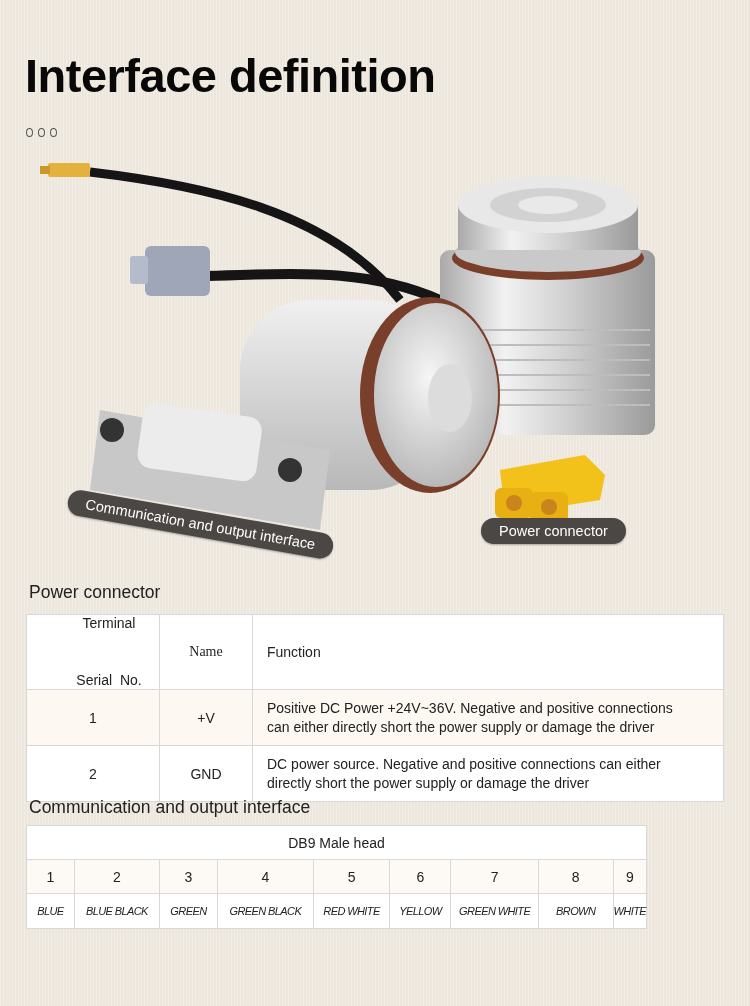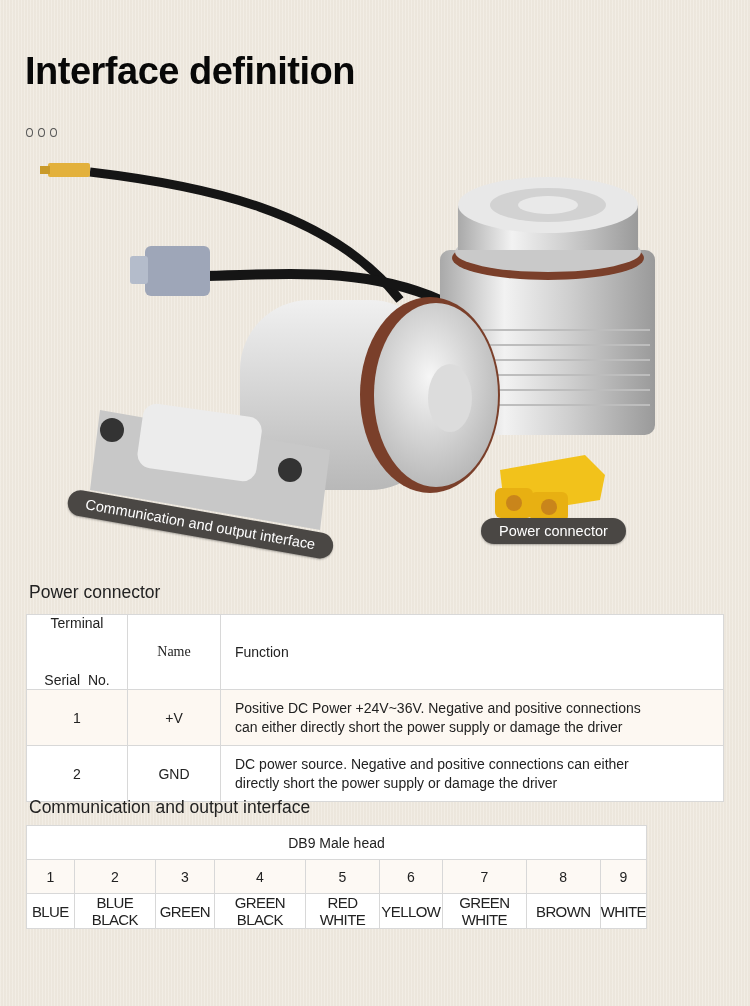--- a/index.html
+++ b/index.html
@@ -1,36 +1,36 @@
 <!DOCTYPE html>
 <html><head>
 <meta charset="utf-8">
 <style>
   html,body{margin:0;padding:0;}
   body{width:750px;height:1006px;overflow:hidden;position:relative;
     background:#efe9df;
     background-image:repeating-linear-gradient(90deg,rgba(255,255,255,0.18) 0 1px,rgba(0,0,0,0.012) 1px 3px);
     font-family:"Liberation Sans",sans-serif;color:#222;}
-  .title{position:absolute;left:25px;top:52px;font-size:38px;font-weight:bold;color:#080808;letter-spacing:-0.5px;line-height:1;font-family:"Liberation Sans",sans-serif;}
+  .title{position:absolute;left:25px;top:52px;font-size:47px;font-weight:bold;color:#080808;letter-spacing:-0.5px;line-height:1;font-family:"Liberation Sans",sans-serif;}
   .dots{position:absolute;left:26px;top:128px;display:flex;gap:5px;}
   .dots span{width:5px;height:7px;border:1px solid #555;border-radius:50%;display:block;}
   .hero{position:absolute;left:0;top:150px;width:750px;height:420px;}
   .label-pill{position:absolute;background:#4a4744;color:#fff;font-size:14.5px;border-radius:14px;padding:5px 18px;white-space:nowrap;box-shadow:0 1px 2px rgba(0,0,0,0.3);}
   .pill-comm{left:68px;top:488px;transform:rotate(10deg);transform-origin:left center;}
   .pill-power{left:481px;top:518px;padding:5px 18px;}
   .section-title{position:absolute;left:29px;font-size:17.5px;color:#222;}
   table{border-collapse:collapse;position:absolute;left:26px;background:#fff;}
   td{border:1px solid #d8d8d8;text-align:center;font-size:14px;color:#222;padding:0;}
   .pt{top:614px;width:698px;}
   .pt td.func{text-align:left;padding-left:14px;line-height:19px;}
   .pt tr.alt td{background:#fdf8f2;}
   .ct{top:825px;width:621px;}
   .ct tr.nums td{background:#fdf9f4;}
   .ct td{font-size:14px;}
-  .ct tr.colors td{font-size:15px;letter-spacing:-0.6px;}
+  .ct tr.colors td{font-size:11px;letter-spacing:-0.6px;font-style:italic;}
 </style>
 </head>
 <body>
 
 <div class="title">Interface definition</div>
 <div class="dots">
     <span></span>
     <span></span>
     <span></span>
   </div>
@@ -105,21 +105,21 @@
   </g>
 </svg>
 
 <div class="label-pill pill-comm">Communication and output interface</div>
 <div class="label-pill pill-power">Power connector</div>
 
 <div class="section-title" style="top:582px;">Power connector</div>
 <table class="pt">
   <tbody>
       <tr style="height:46px;">
-    <td style="width:100px;line-height:17px;">
+    <td style="width:100px;line-height:17px;padding-left:32px;">
       <div>Terminal</div>
       <div style="white-space:pre;margin-top:40px;">Serial  No.</div>
     </td>
     <td style="width:92px;font-family:Liberation Serif, serif;">Name</td>
     <td class="func">Function</td>
   </tr>
   <tr class="alt" style="height:56px;">
     <td>1</td>
     <td>+V</td>
     <td class="func">

